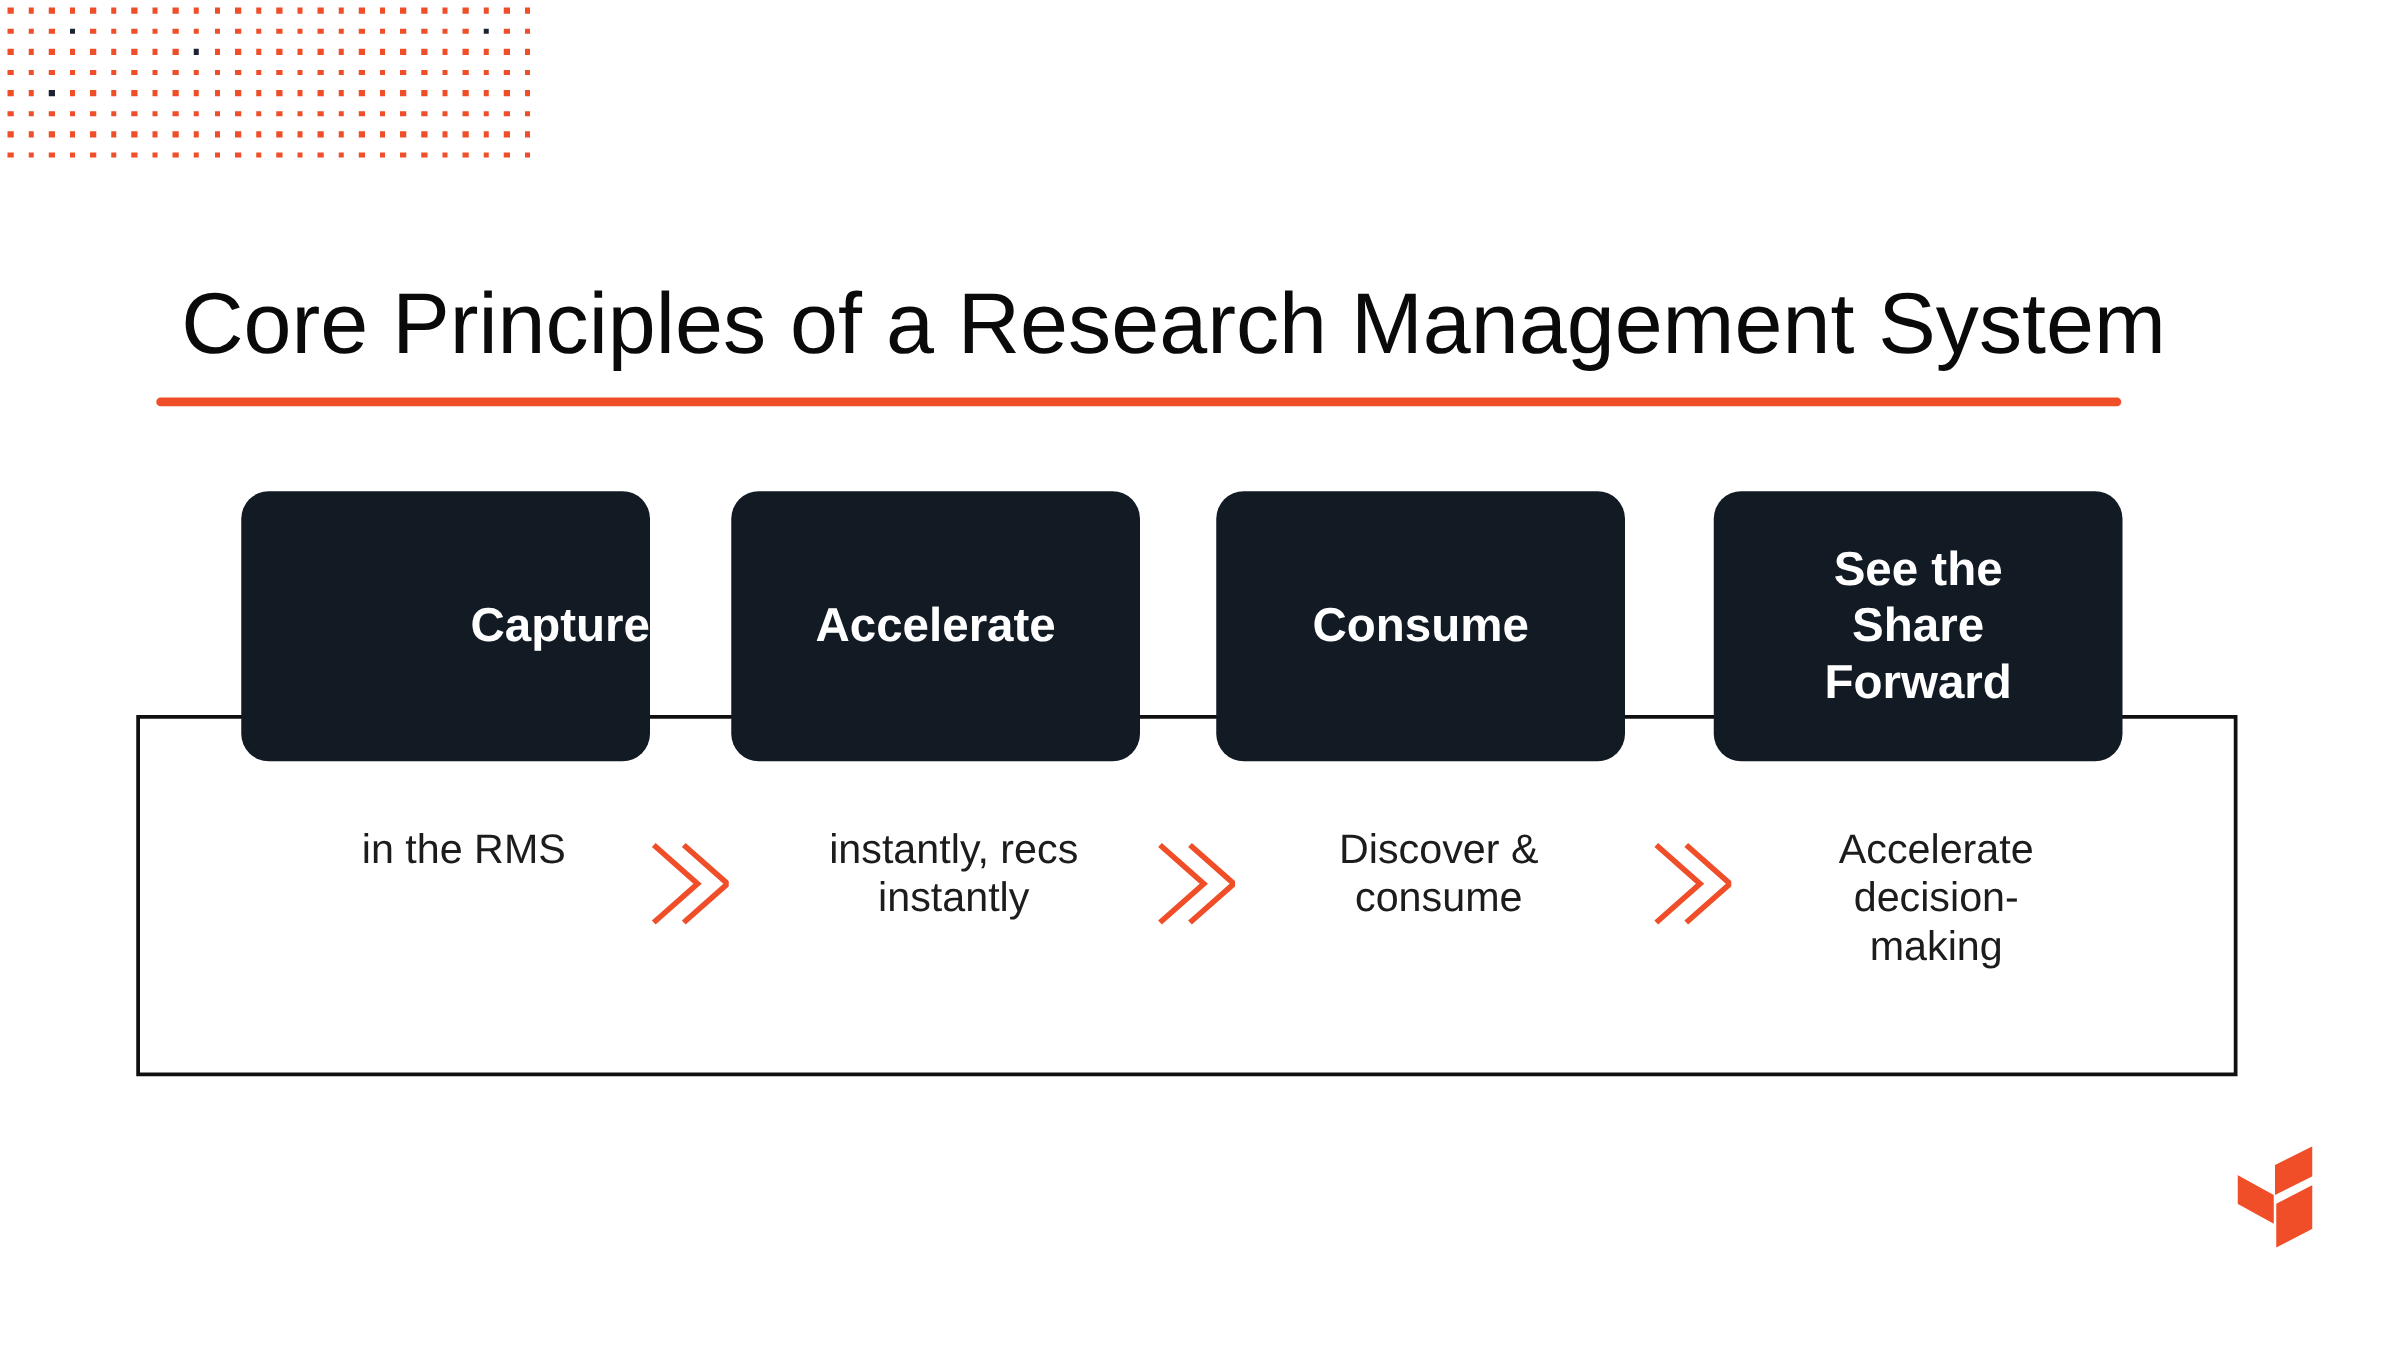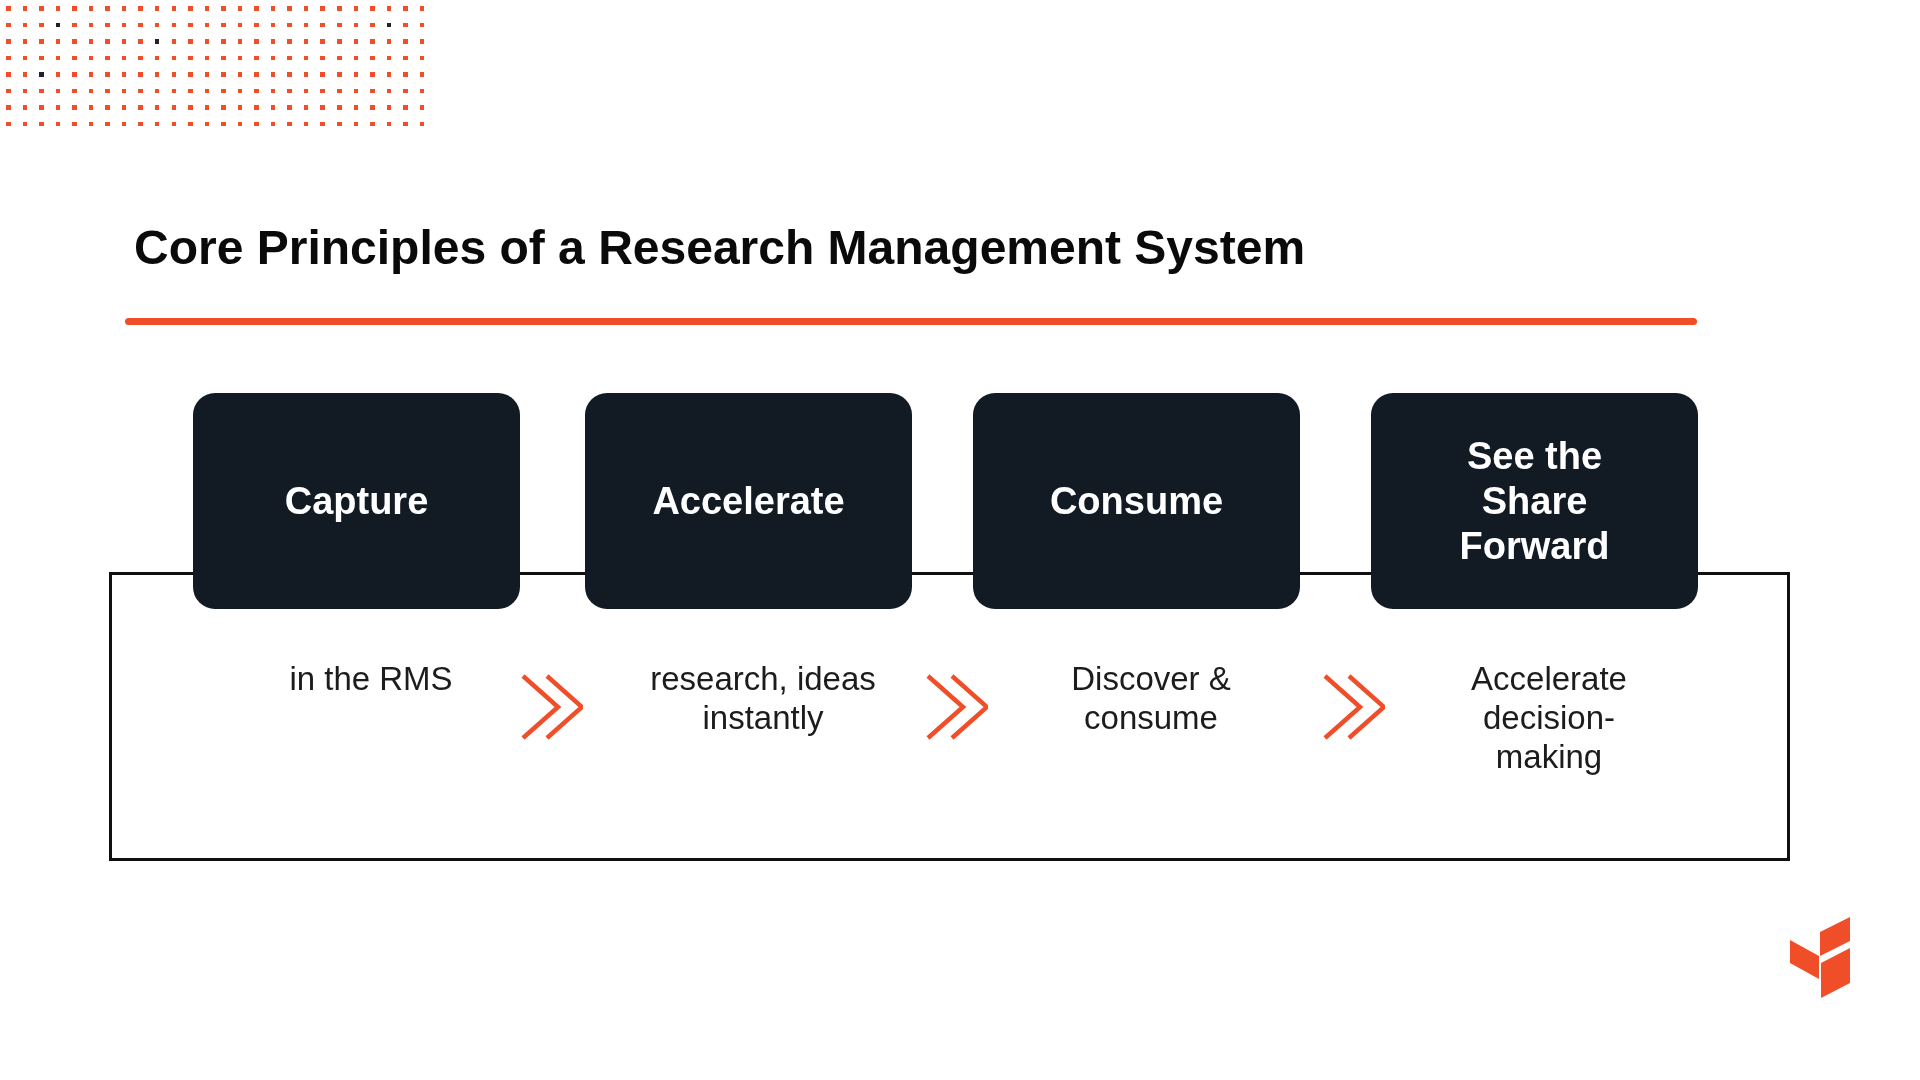--- a/index.html
+++ b/index.html
@@ -16,22 +16,22 @@
     position:relative;
     width:1920px;height:1080px;
     background:#ffffff;
     overflow:hidden;
     font-family:"Liberation Sans", sans-serif;
   }
   .dots{position:absolute;left:0;top:0;width:440px;height:140px;}
   .dot{position:absolute;width:4.5px;height:4.5px;background:var(--accent);}
   .dot.dark{background:var(--dark-dot);}
   .title{
-    position:absolute;left:133px;top:212px;margin:1px;
-    font-size:48px;line-height:69px;font-weight:bold;
+    position:absolute;left:133px;top:212px;margin:12px;
+    font-size:69px;line-height:69px;font-weight:normal;
     color:var(--title-text);white-space:nowrap;
   }
   .rule{
     position:absolute;left:125px;top:318px;width:1572px;height:7px;
     background:var(--accent);border-radius:3.5px;
   }
   .outline{
     position:absolute;left:109px;top:572px;width:1681px;height:289px;
     box-sizing:border-box;border:3px solid var(--outline-color);
     background:transparent;z-index:1;
@@ -262,35 +262,35 @@
       <div class="dot" style="left: 353.55px; top: 121.85px;"></div>
       <div class="dot" style="left: 370.1px; top: 121.85px;"></div>
       <div class="dot" style="left: 386.65px; top: 121.85px;"></div>
       <div class="dot" style="left: 403.2px; top: 121.85px;"></div>
       <div class="dot" style="left: 419.75px; top: 121.85px;"></div>
     </div>
   <h1 class="title">Core Principles of a Research Management System</h1>
   <div class="rule"></div>
   <div class="outline"></div>
   <div id="columns">
-      <div class="stage-box" style="left: 193px;">
+      <div class="stage-box" style="left: 193px; align-items: flex-end;">
         <div>Capture</div>
       </div>
       <div class="stage-desc" style="left: 201px;">
         <div>in the RMS</div>
       </div>
       <div class="chevron" style="left: 521px;"><svg width="62" height="66" viewBox="0 0 62 66" fill="none">
           <polyline points="2,2 37,33 2,64" stroke="currentColor" stroke-width="4.5"></polyline>
           <polyline points="26,2 61,33 26,64" stroke="currentColor" stroke-width="4.5"></polyline>
         </svg></div>
       <div class="stage-box" style="left: 585px;">
         <div>Accelerate</div>
       </div>
       <div class="stage-desc" style="left: 593px;">
-        <div>research, ideas</div>
+        <div>instantly, recs</div>
         <div>instantly</div>
       </div>
       <div class="chevron" style="left: 926px;"><svg width="62" height="66" viewBox="0 0 62 66" fill="none">
           <polyline points="2,2 37,33 2,64" stroke="currentColor" stroke-width="4.5"></polyline>
           <polyline points="26,2 61,33 26,64" stroke="currentColor" stroke-width="4.5"></polyline>
         </svg></div>
       <div class="stage-box" style="left: 973px;">
         <div>Consume</div>
       </div>
       <div class="stage-desc" style="left: 981px;">

